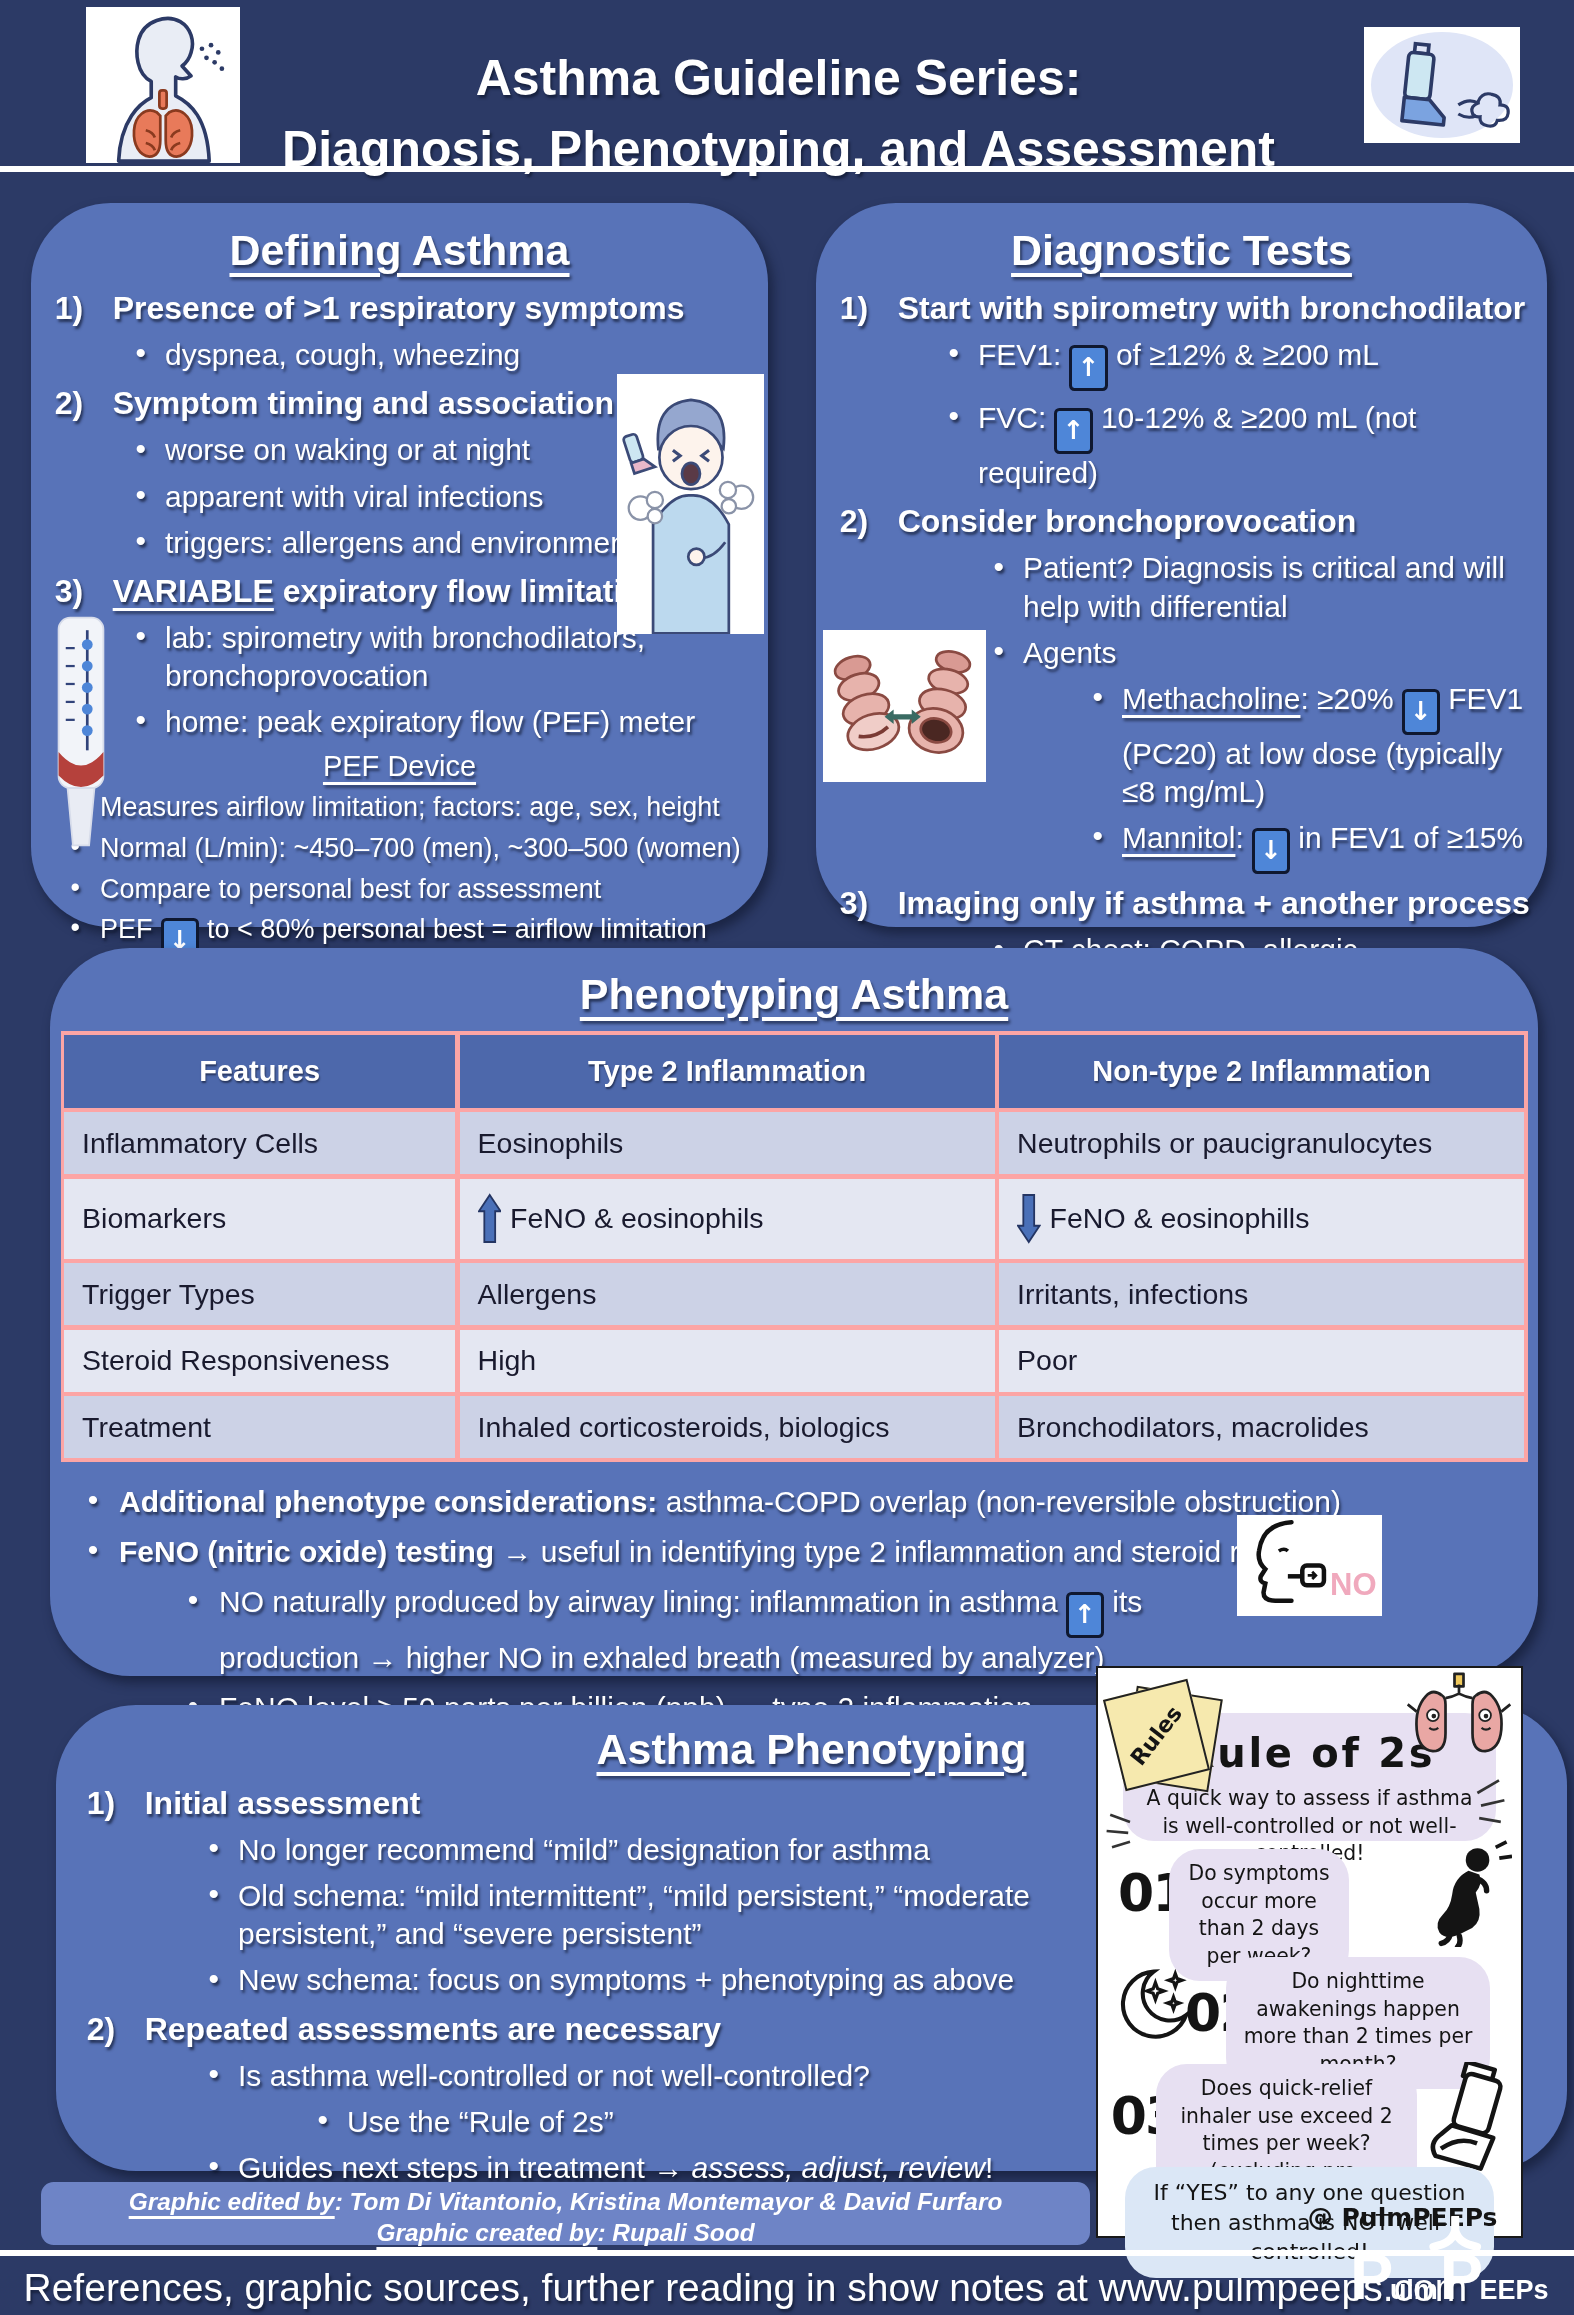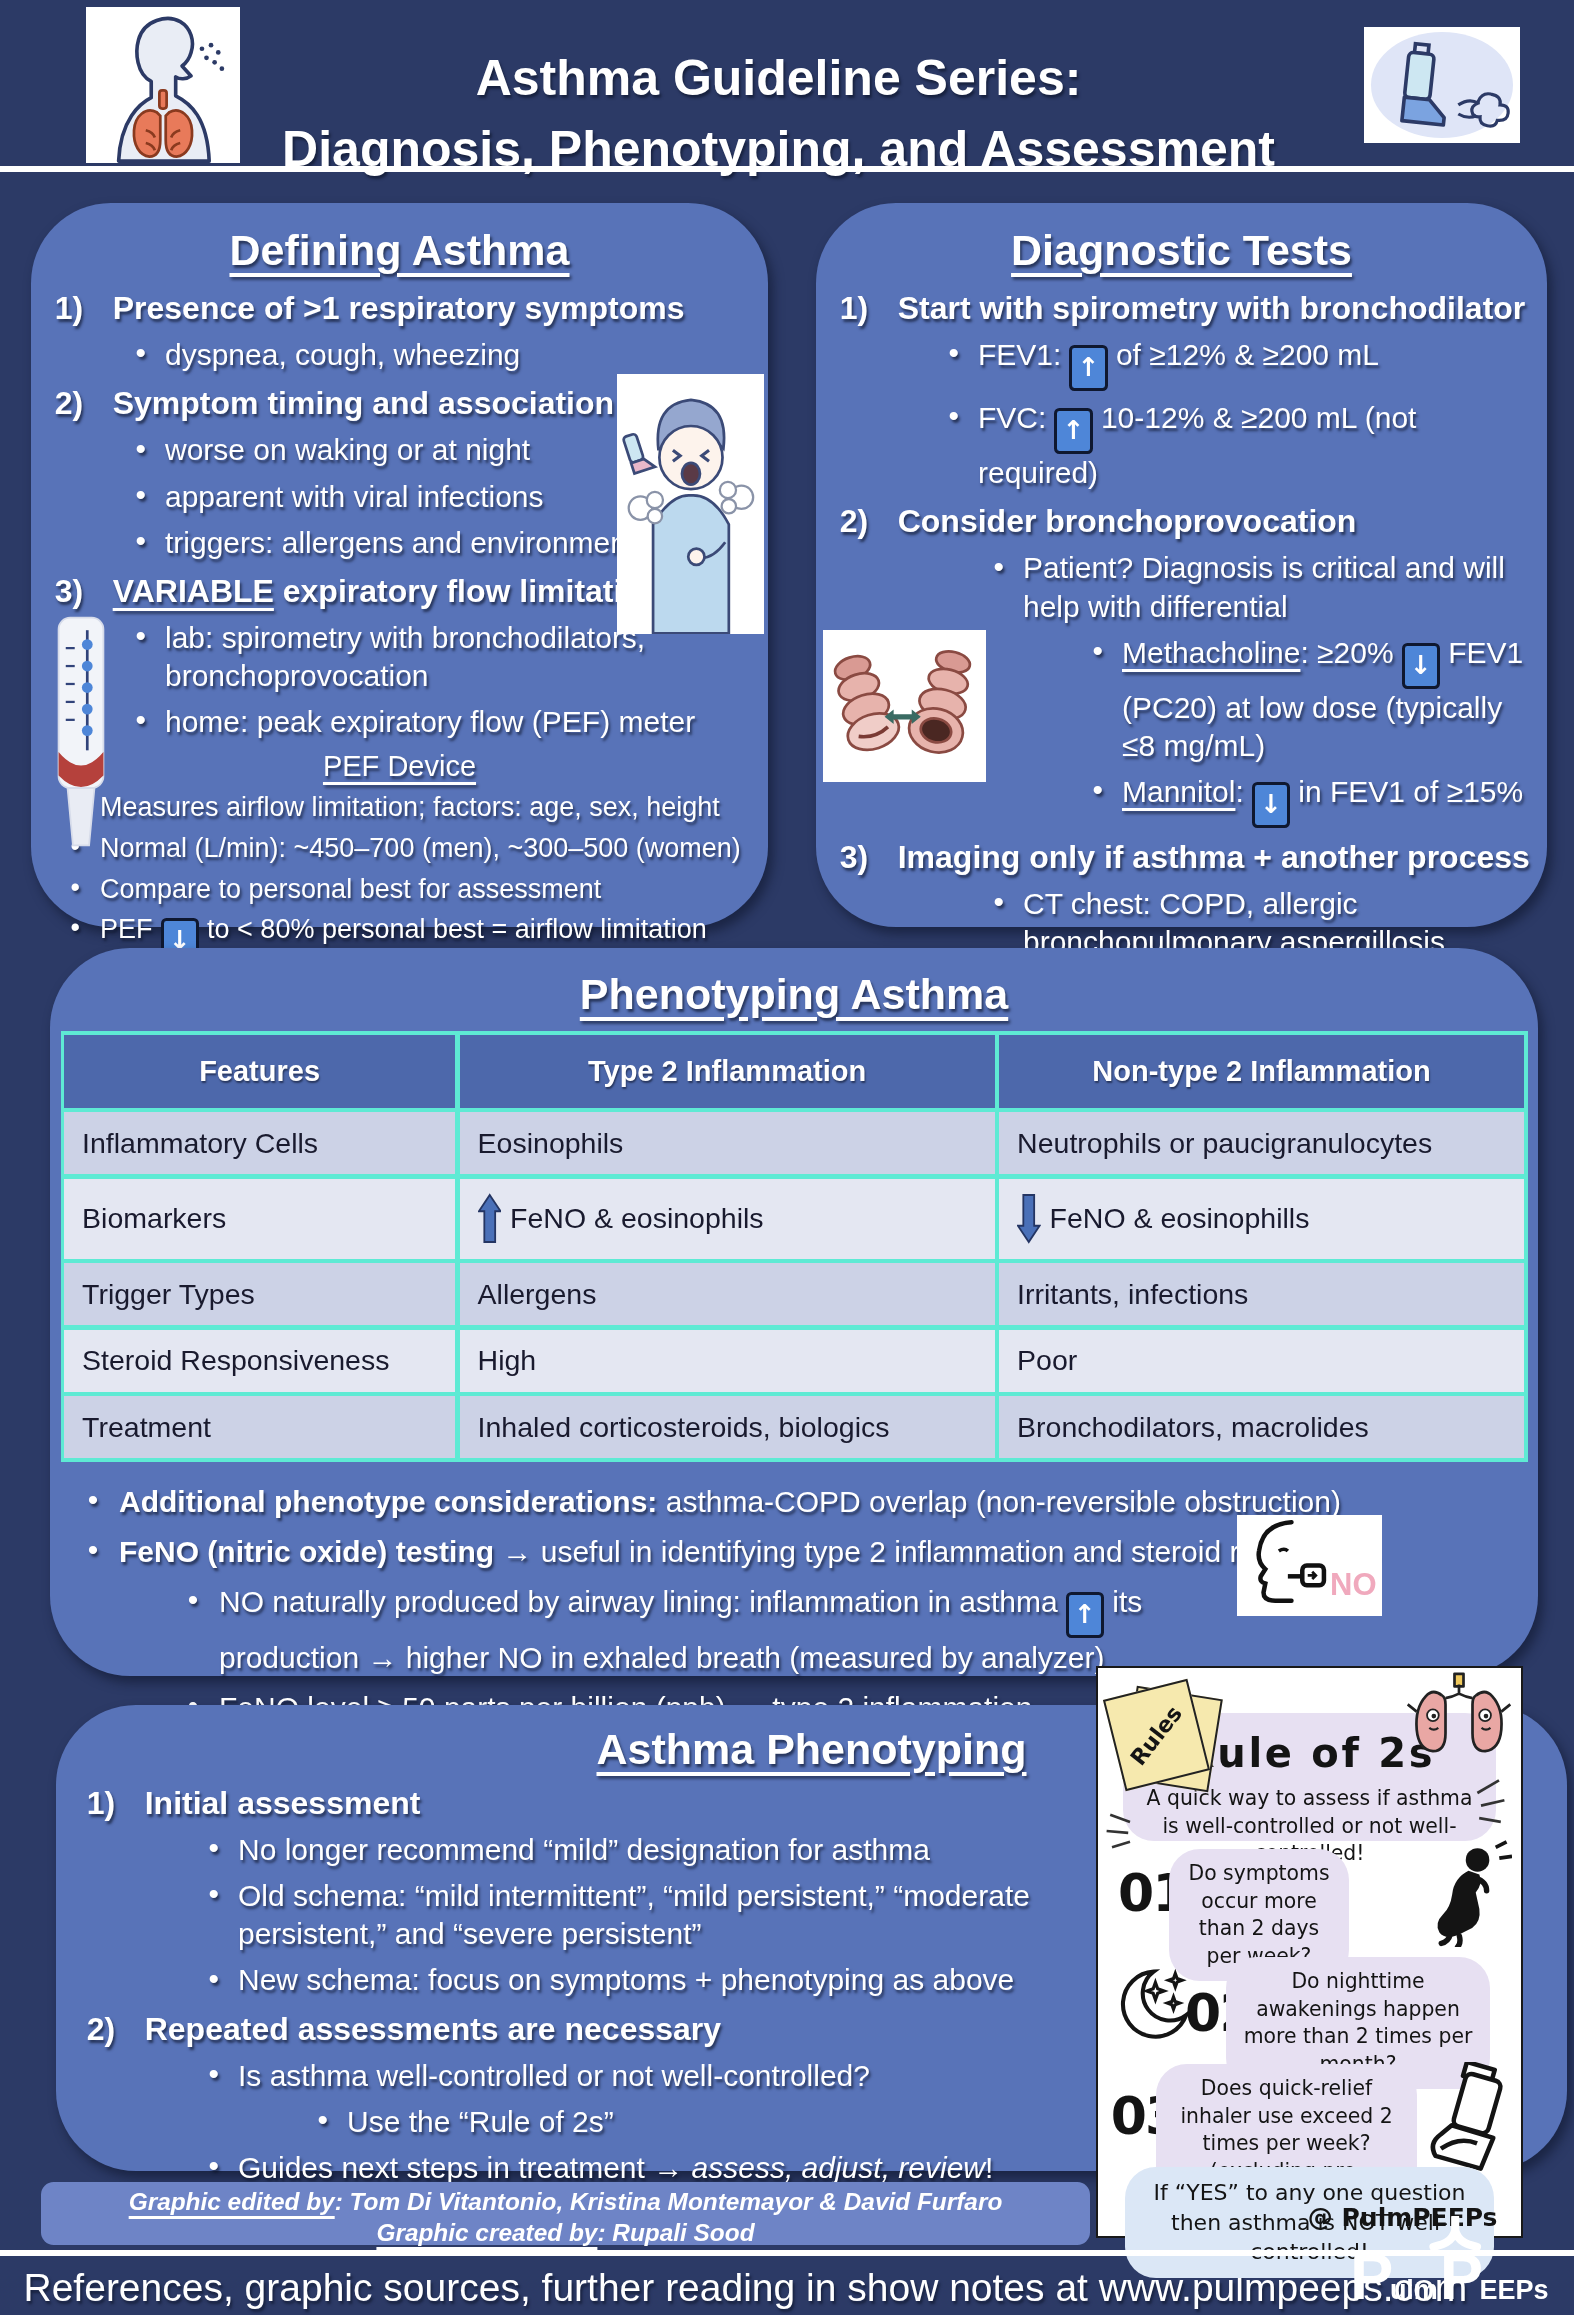--- a/index.html
+++ b/index.html
@@ -48,21 +48,21 @@
 
   .pef-title { text-align:center; color:#fff; font-size:29px; margin:9px 0 7.2px 0; }
 
   
   .arr { display:inline-block; min-width:27px; height:40px; line-height:38px; padding:0 2.7px;
     background:#4e86d8; border:3.6px solid #0f1830; border-radius:5.4px;
     color:#fff; font-family:"DejaVu Sans", sans-serif; font-size:26px; font-weight:bold;
     text-align:center; vertical-align:-11px; margin:0 8.1px; text-shadow:none; }
 
   
-  #ph-table { position:relative; margin:3.6px auto 0 auto; width:1467px; background:#5eead4; padding:3.6px;
+  #ph-table { position:relative; margin:3.6px auto 0 auto; width:1467px; background:#fca5a5; padding:3.6px;
     box-sizing:border-box; display:grid; grid-template-columns:391px 535px auto; gap:4.5px; }
   #ph-table .th { background:#4d68ab; color:#fff; font-weight:bold; font-size:29px; text-align:center;
     padding:20px 3.6px; text-shadow:0.9px 1.8px 1.8px rgba(13,20,42,.6); }
   #ph-table .td { font-size:28.5px; color:#191a2e; padding:14.5px 9px 14.5px 18px; display:flex; align-items:center; }
   #ph-table .rA { background:#ccd2e6; }
   #ph-table .rB { background:#e4e7f2; }
   .tbl-arrow { flex:none; margin-right:9px; }
 
   .ph-bul { position:relative; color:#fff; font-size:30px; line-height:1.3; margin:11px 0 9px 36px; padding-left:33px; }
   .ph-bul::before { content:"\2022"; position:absolute; left:1.8px; top:-1.8px; }
@@ -254,20 +254,21 @@
     </div>
     <div class="bul l1 sh" style="margin-left:118px;">
       <span>FVC:</span><span class="arr">↑</span><span>10-12% &amp; ≥200 mL (not required)</span>
     </div>
 
     <div class="num sh">
       <span class="nn">2)</span>
       <span class="ntext">Consider bronchoprovocation</span>
     </div>
     <div class="bul sh" style="margin-left:163px;"><span>Patient? Diagnosis is critical and will help with differential</span></div>
+    <div class="bul sh" style="margin-left:163px;"><span>Agents</span></div>
     <div class="bul l2 sh">
       <span class="und">Methacholine</span><span>: ≥20%</span><span class="arr">↓</span><span>FEV1 (PC20) at low dose (typically ≤8 mg/mL)</span>
     </div>
     <div class="bul l2 sh">
       <span class="und">Mannitol</span><span>:</span><span class="arr">↓</span><span>in FEV1 of ≥15%</span>
     </div>
 
     <div class="num sh">
       <span class="nn">3)</span>
       <span class="ntext">Imaging only if asthma + another process</span>

